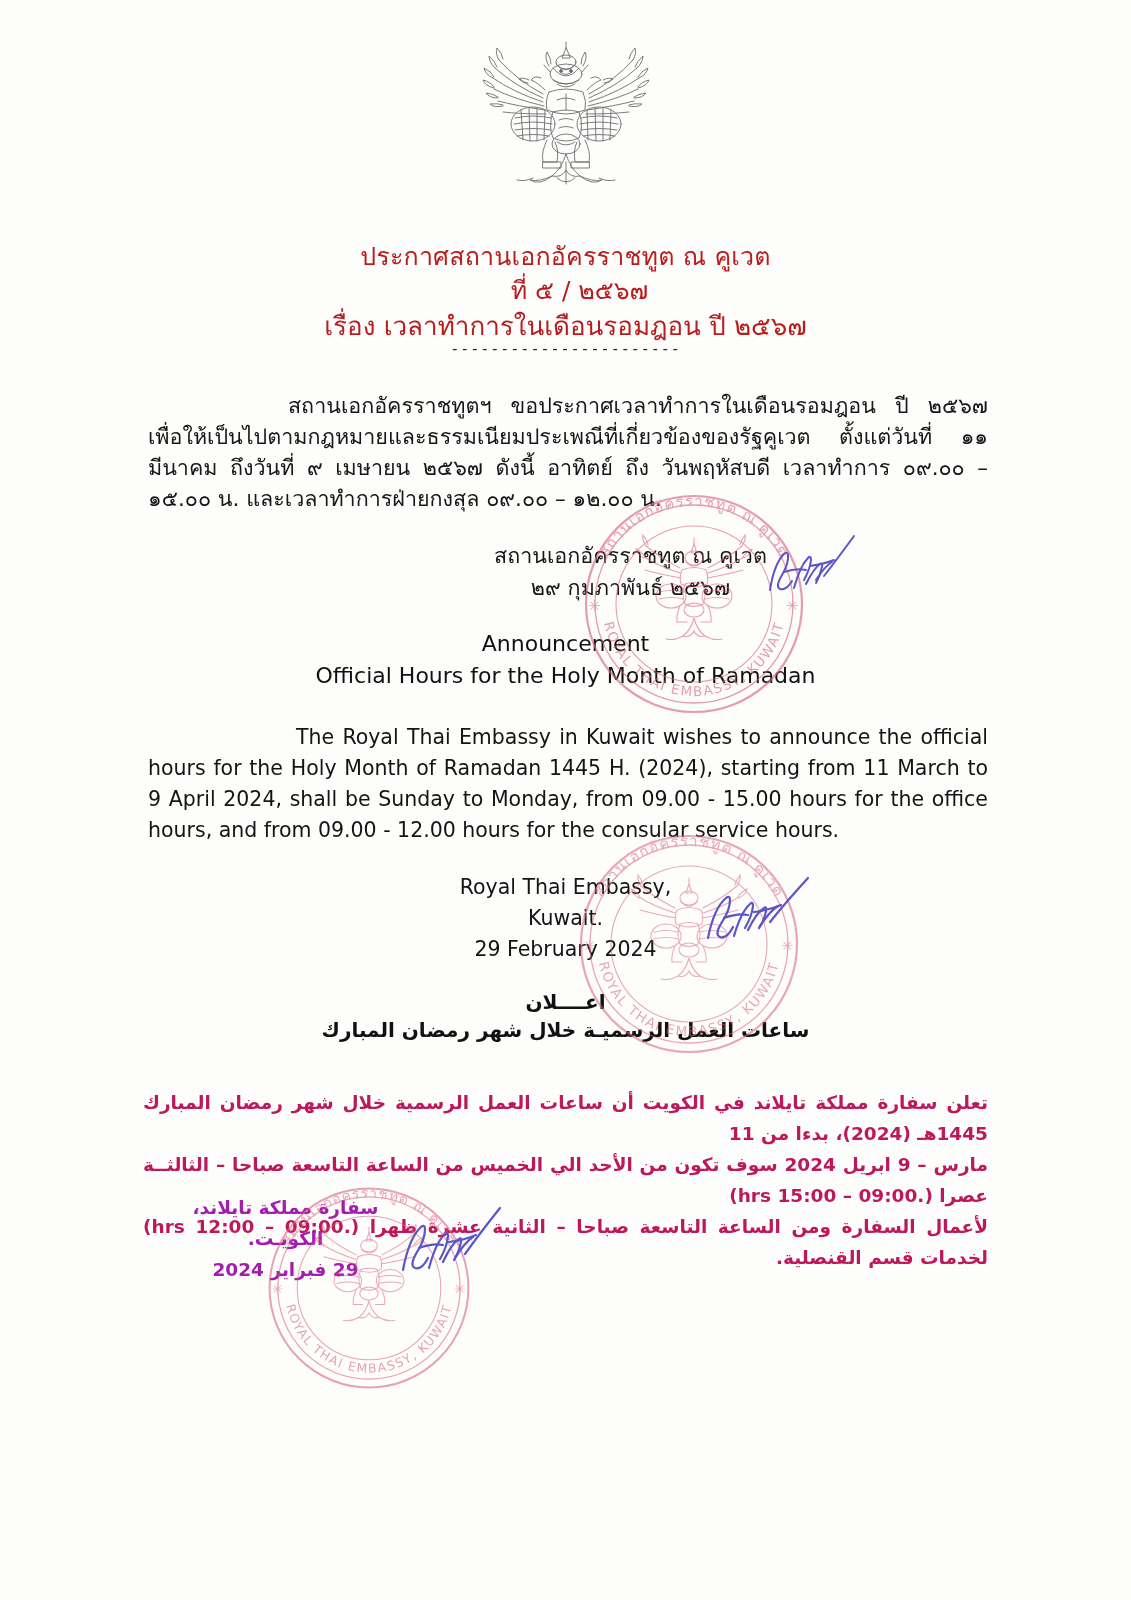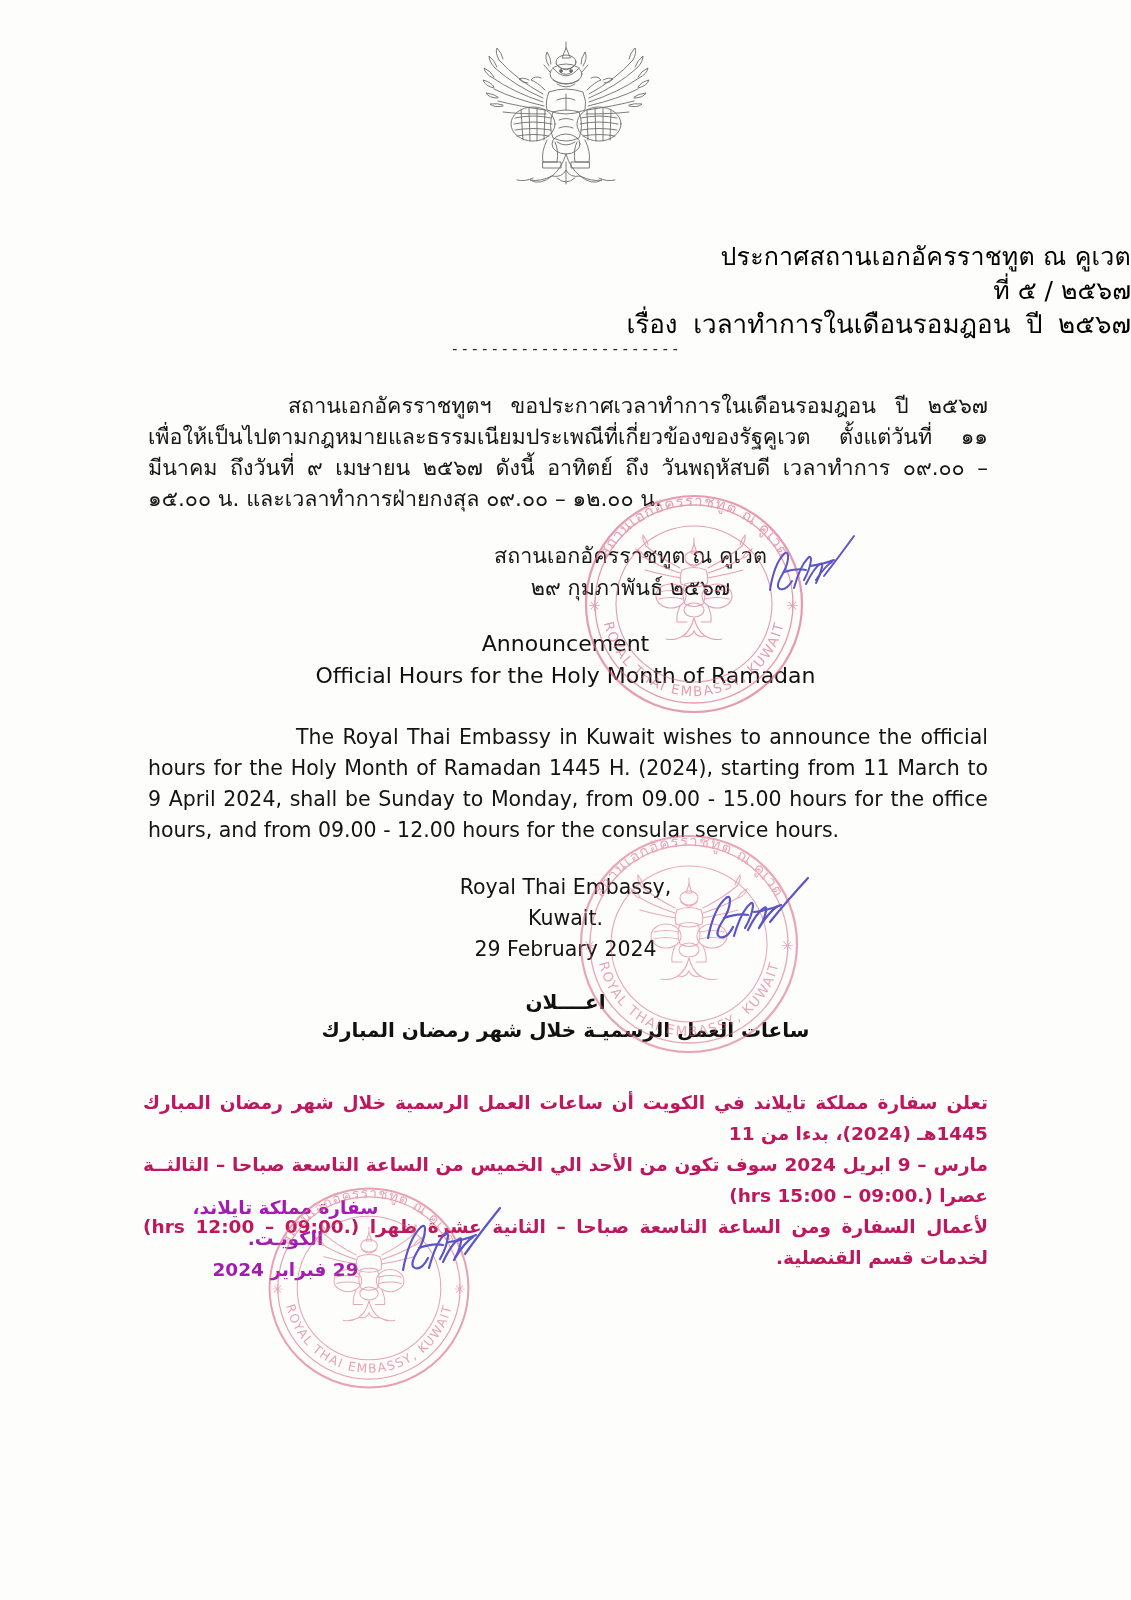--- a/index.html
+++ b/index.html
@@ -27,37 +27,36 @@
     width: 210px;
     height: 170px;
   }
   .emblem svg { display: block; width: 100%; height: 100%; }
 
   
   .thai-head {
     position: absolute;
     left: 0; right: 0;
     top: 240px;
-    text-align: right;
-    color: #000000;
+    text-align: center;
+    color: #b91c1c;
   }
   .thai-head .l1 {
     font-size: 25px;
     line-height: 34px;
     letter-spacing: 0.2px;
   }
   .thai-head .l2 {
     font-size: 25px;
     line-height: 34px;
     padding-left: 28px;
   }
   .thai-head .l3 {
     font-size: 26px;
     line-height: 36px;
-    font-family: Liberation Mono, monospace;
   }
   .sep {
     position: absolute;
     left: 0; right: 0;
     top: 340px;
     text-align: center;
     font-size: 15px;
     color: #2a2a2a;
     letter-spacing: 1px;
     font-family: "DejaVu Sans Mono", monospace;

